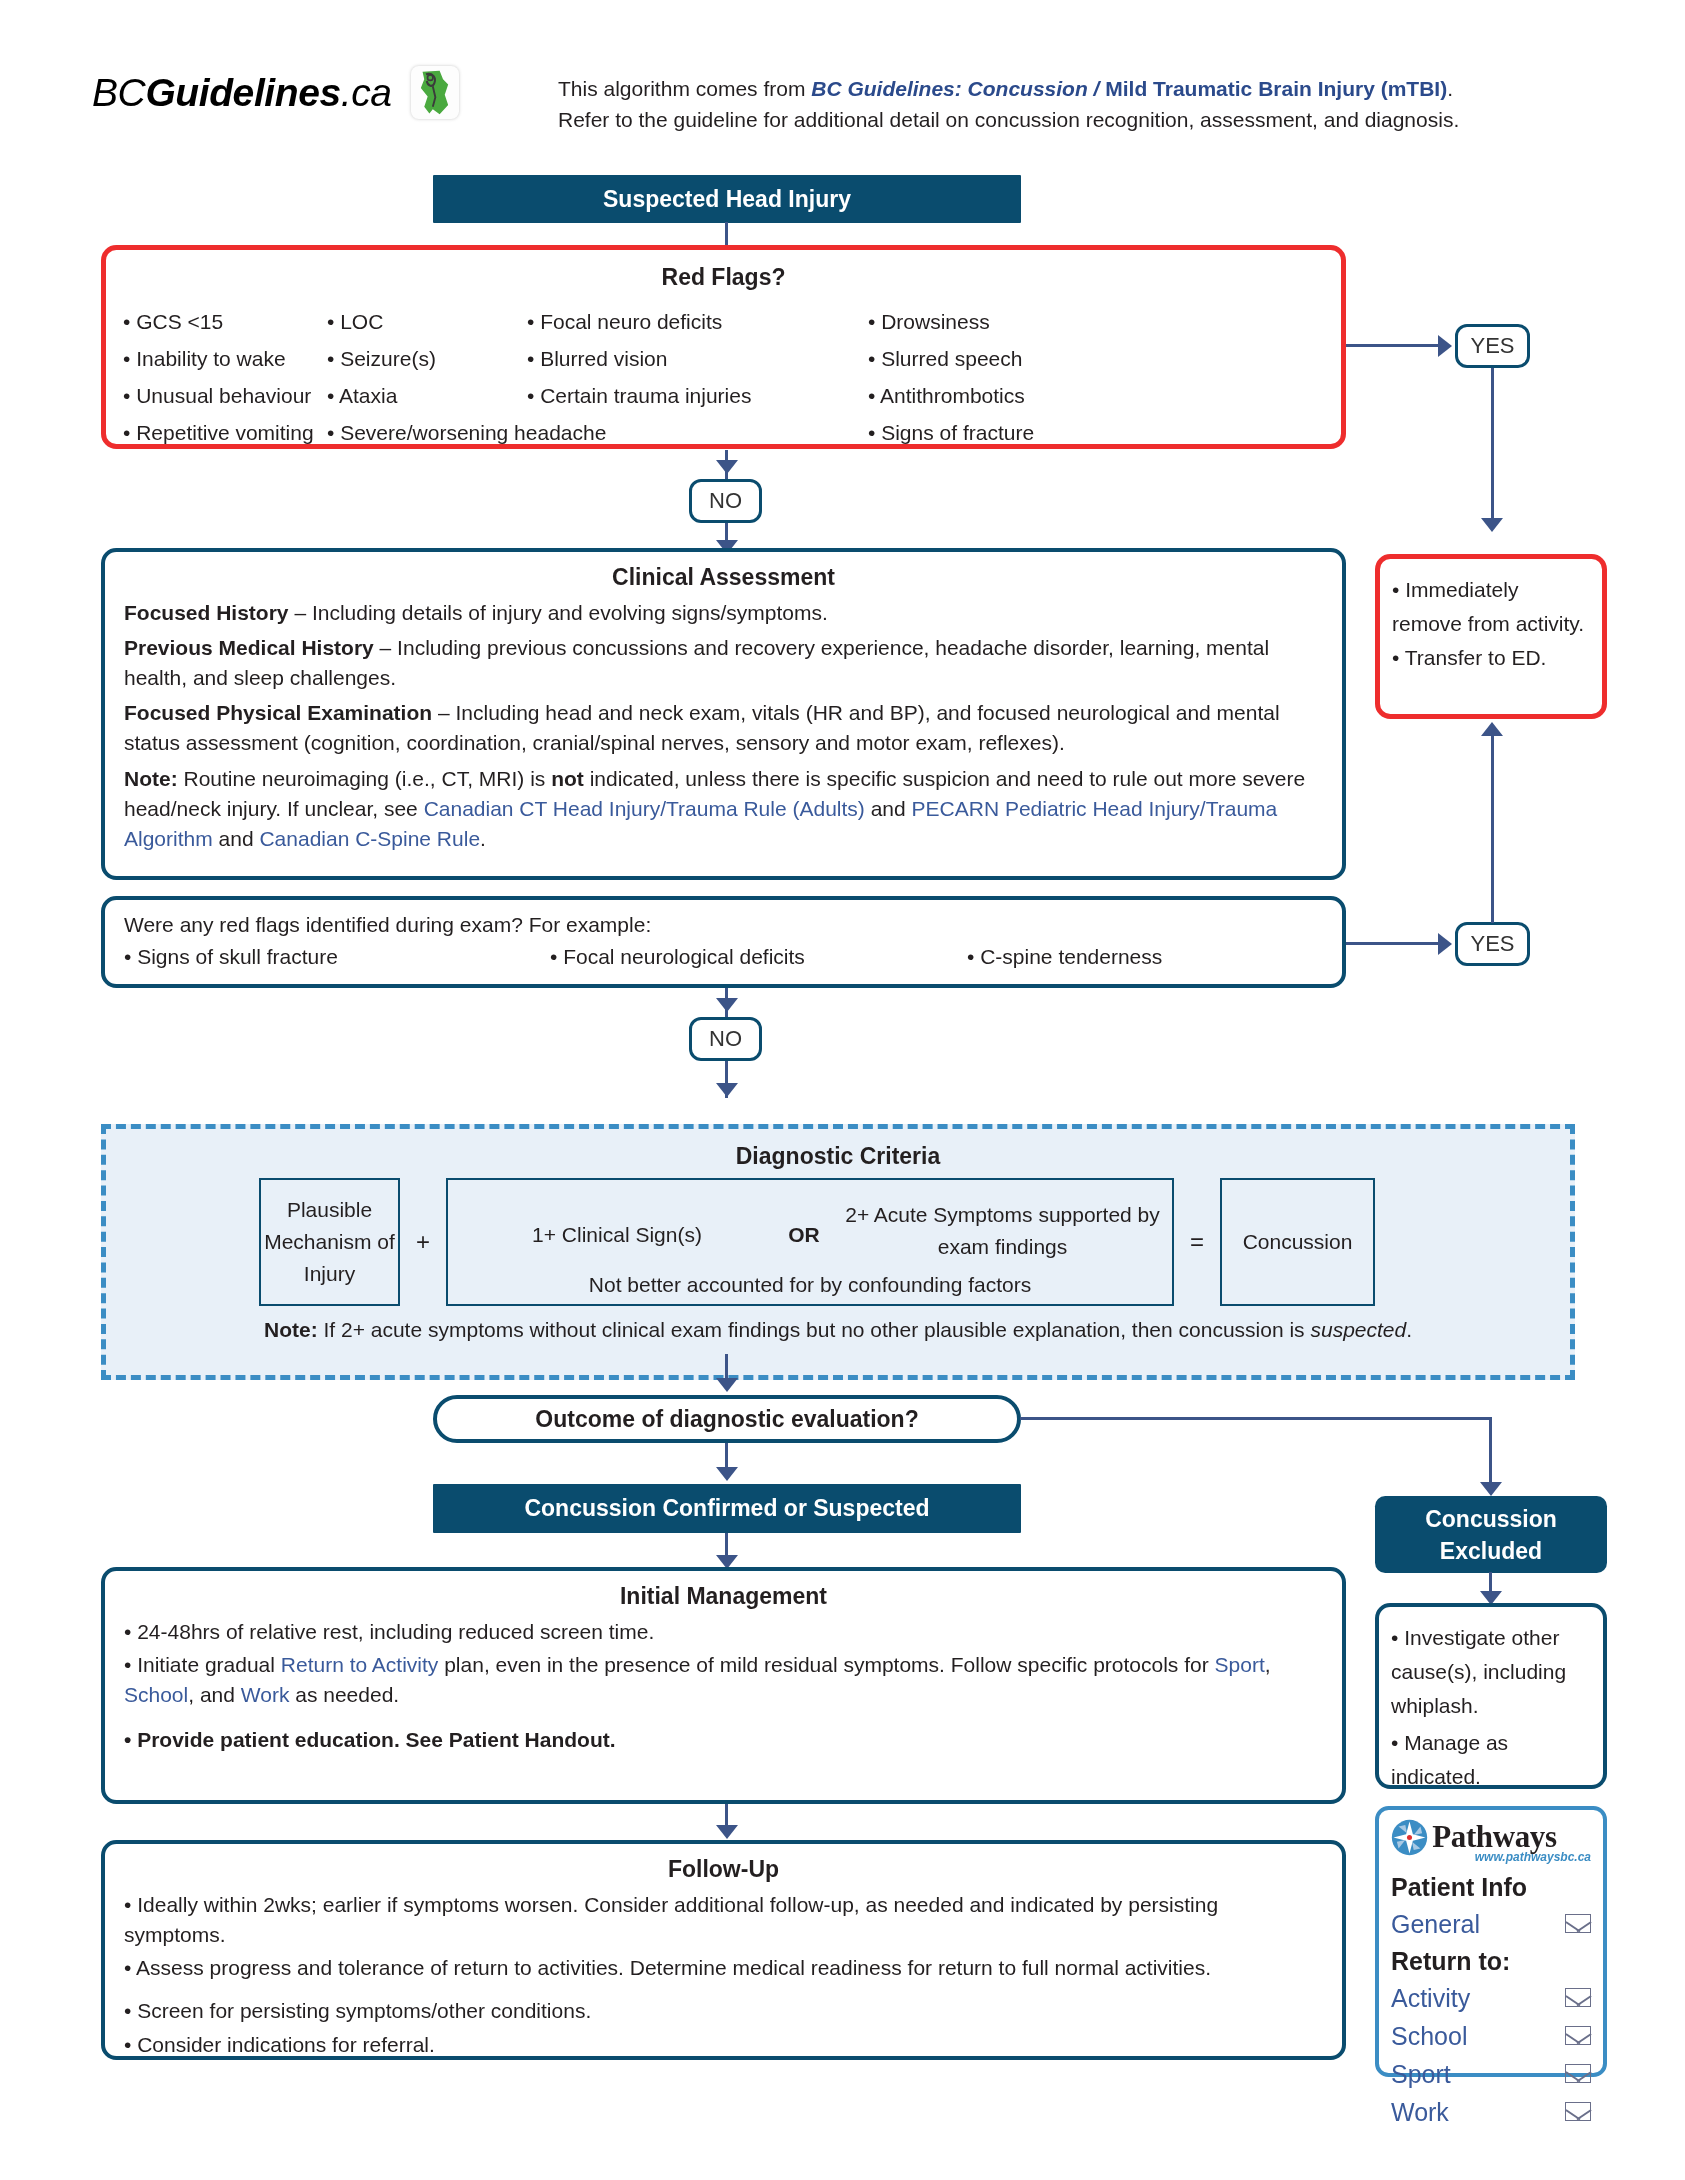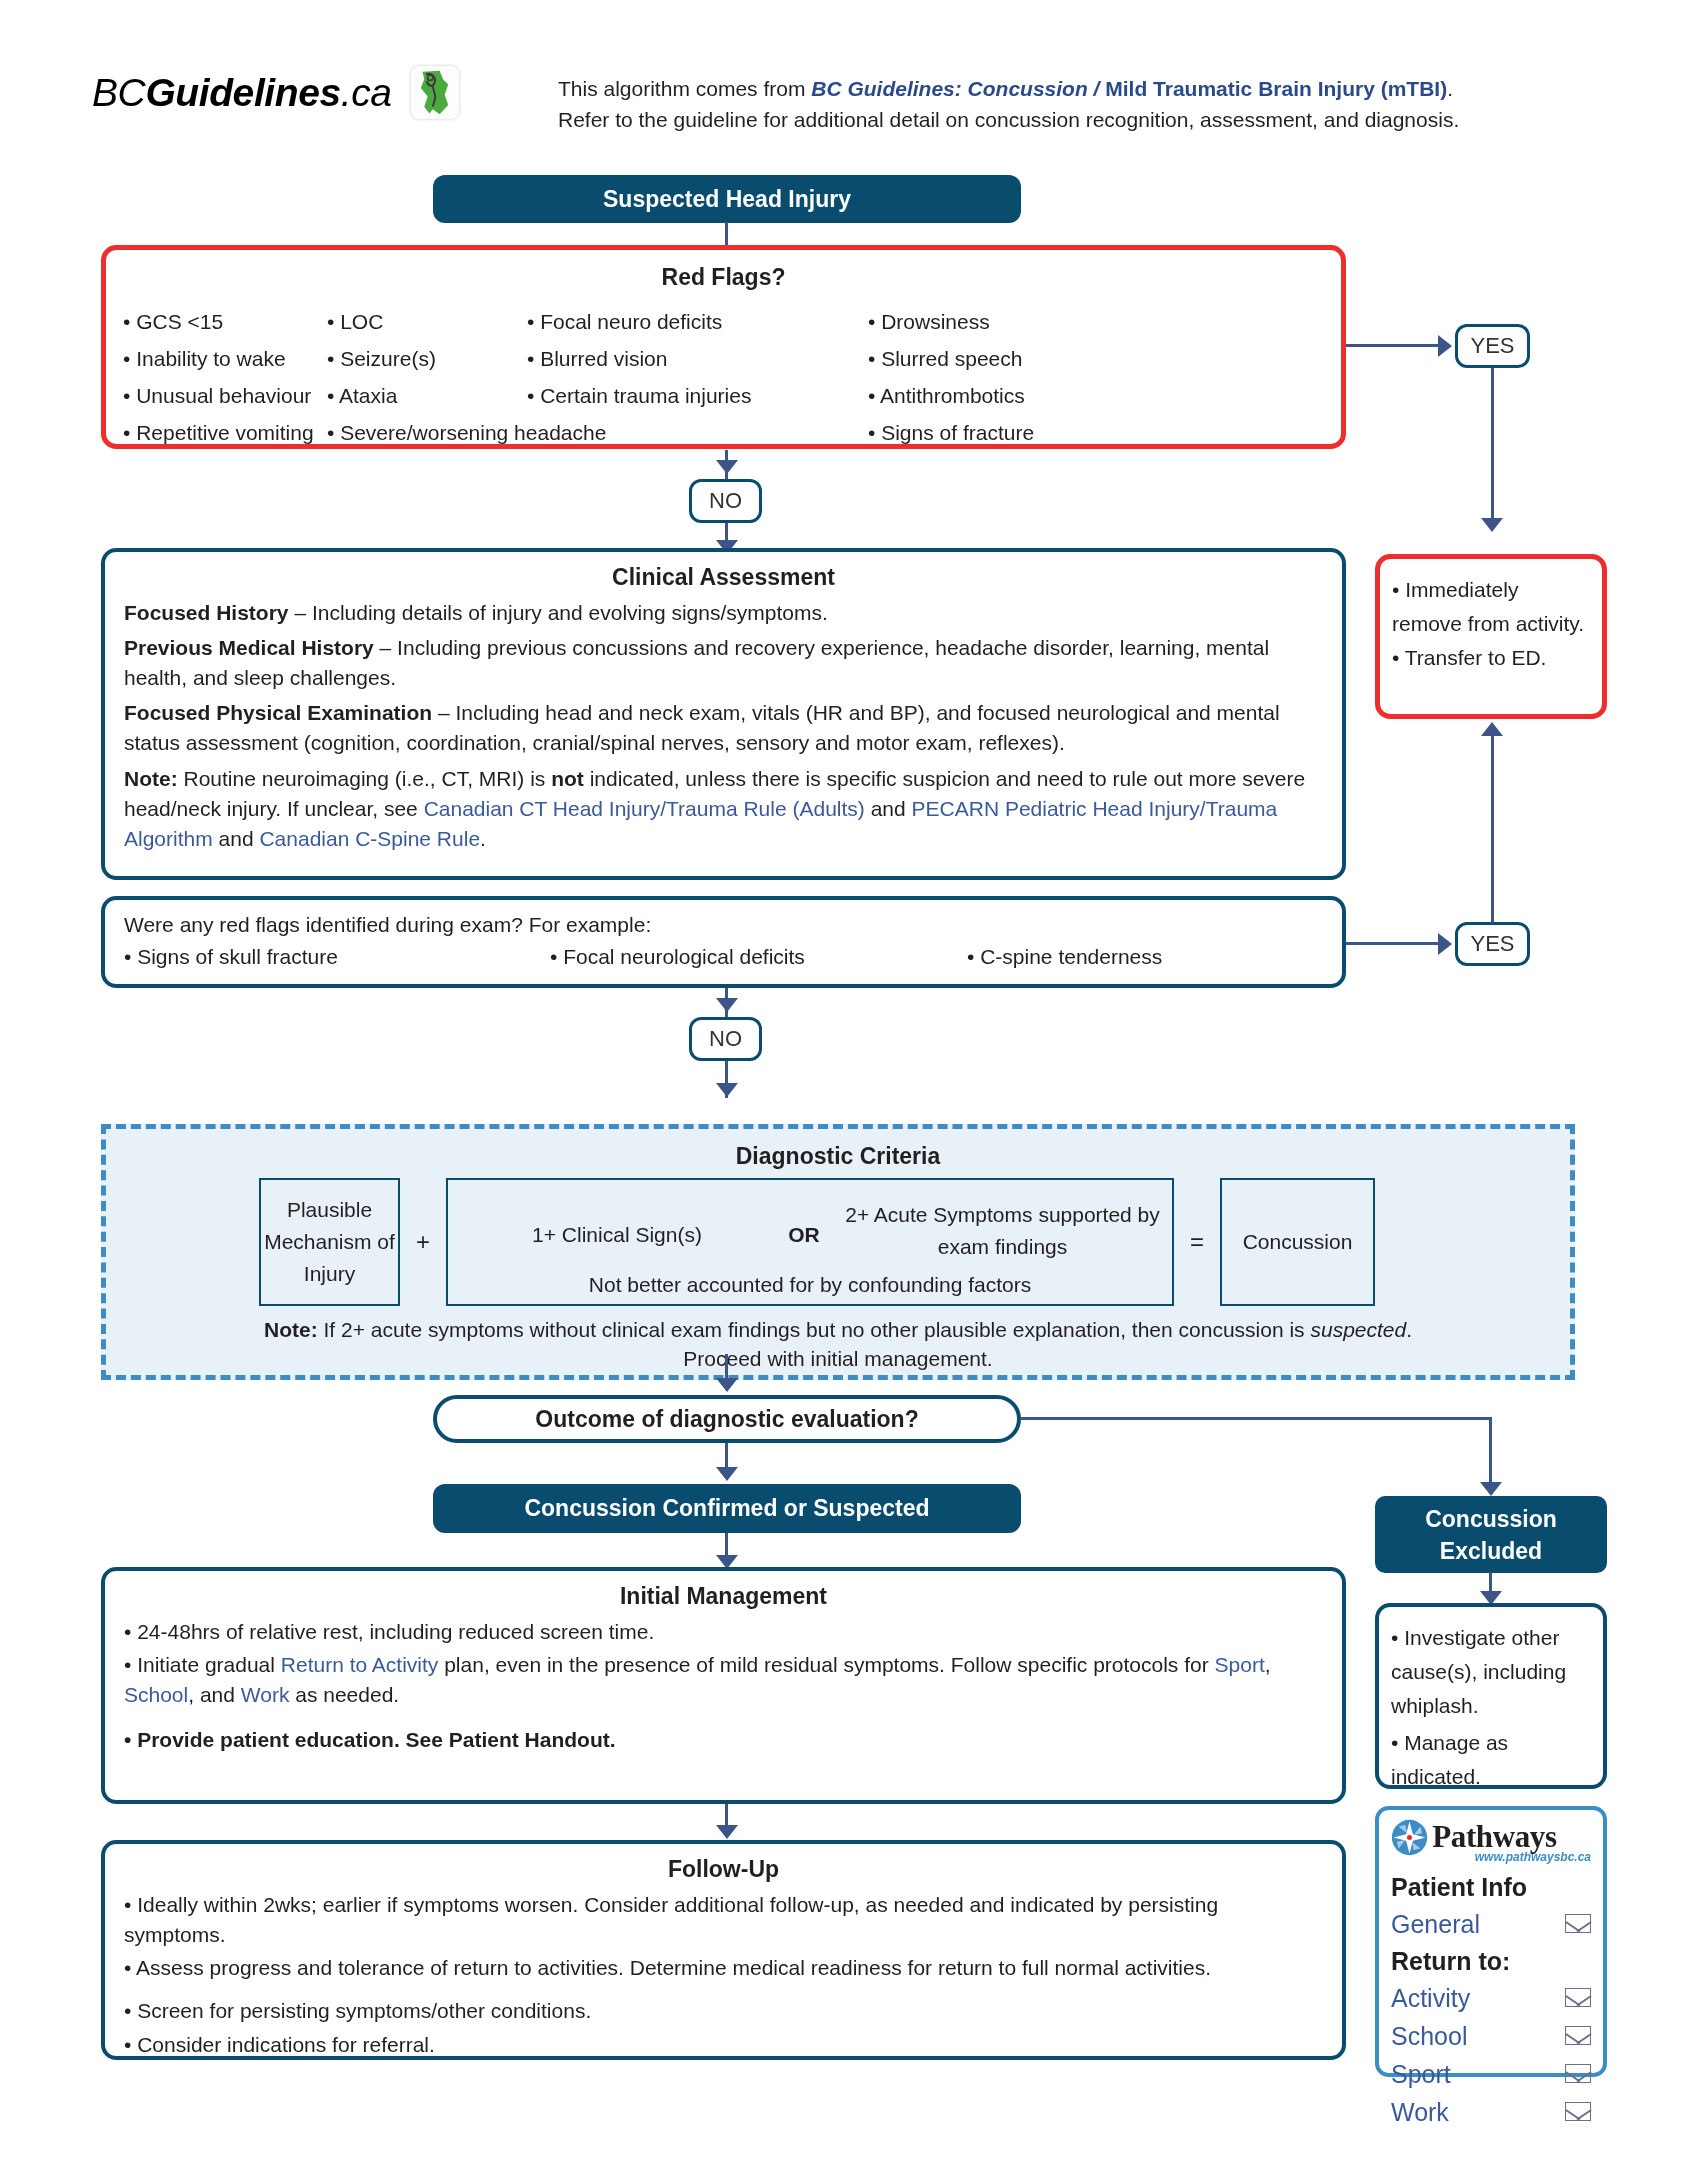--- a/index.html
+++ b/index.html
@@ -60,21 +60,21 @@
   #header-note b { color: #2b4a8b; }
   #header-note .it { font-style: italic; font-weight: 700; color: #2b4a8b; }
 
   
   .box {
     position: absolute;
     background: #ffffff;
   }
   .navy-pill {
     background: #0a4c6e;
-    border-radius: 12px;
+    border-radius: 1px;
     color: #ffffff;
     font-weight: 700;
     display: flex;
     align-items: center;
     justify-content: center;
     text-align: center;
     font-size: 23px;
   }
   .navy-outline {
     border: 4.3px solid #0a4c6e;
@@ -338,21 +338,20 @@
     </div>
     <div class="dc-op">=</div>
     <div class="dc-cell" style="width:155px; height:128px;">
       <span>Concussion</span>
     </div>
   </div>
 
   <div class="body-txt" style="position:absolute; left:0; top:186px; width:100%; text-align:center;">
     <b>Note:</b><span> If 2+ acute symptoms without clinical exam findings but no other plausible explanation, then concussion is </span><i>suspected</i><span>.</span>
   </div>
-  <div class="body-txt" style="position:absolute; left:0; top:215px; width:100%; text-align:center;">Proceed with initial management.</div>
 </div>
 
 <div class="conn vline" style="left:725px; top:1354px; height:32px;"></div>
 <div class="arrow-down" style="left:716px; top:1378px;"></div>
 
 <div class="box navy-outline" style="left:433px; top:1395px; width:588px; height:48px; border-radius:24px; display:flex; align-items:center; justify-content:center;">
   <span class="box-title">Outcome of diagnostic evaluation?</span>
 </div>
 
 <div class="conn hline" style="left:1020px; top:1417px; width:470px;"></div>

